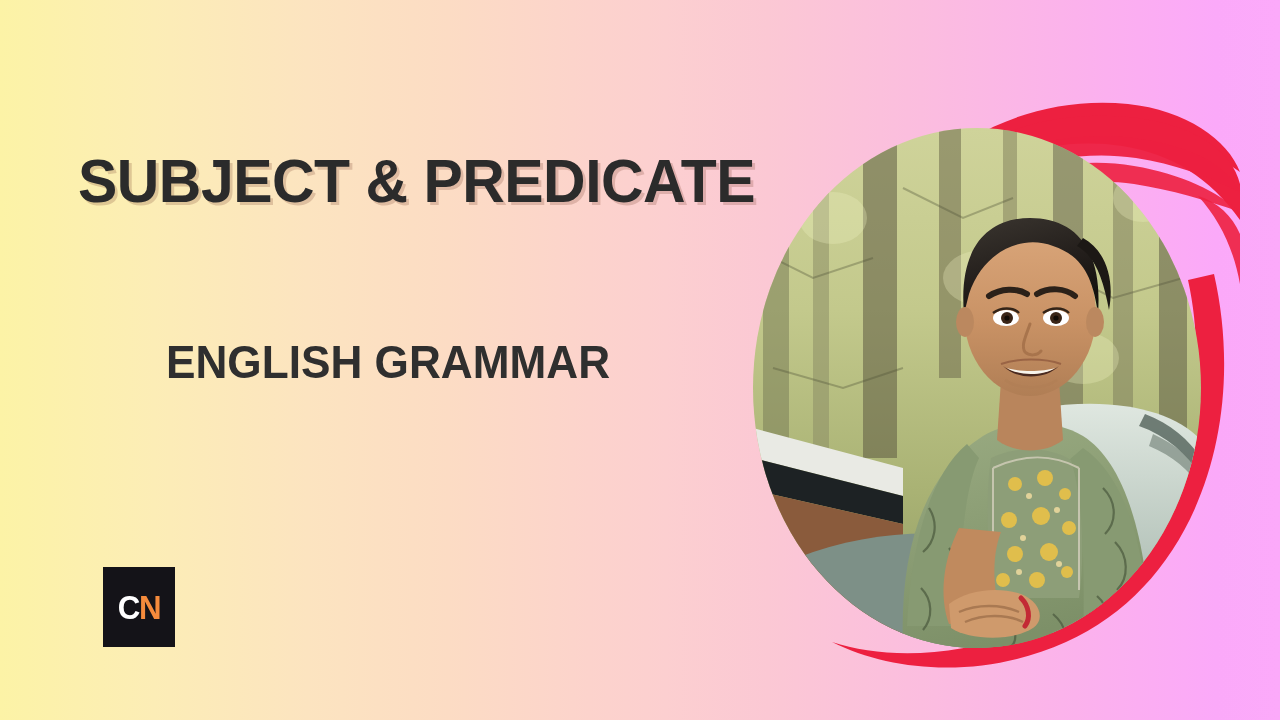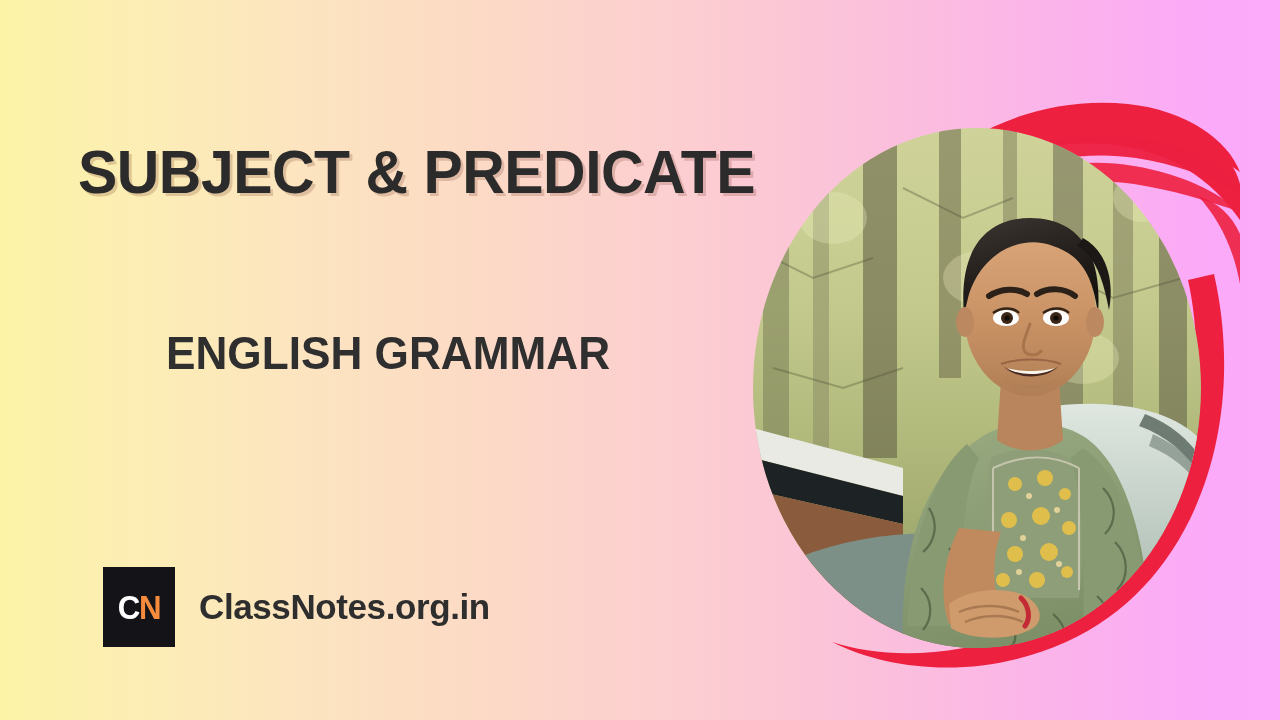--- a/index.html
+++ b/index.html
@@ -25,21 +25,21 @@
       #FBBDDF 72%,
       #FBB2EC 84%,
       #FBA9F9 95%,
       #FCAAFA 100%);
   }
 
   
   .text-block {
     position: absolute;
     left: 78px;
-    top: 139px;
+    top: 148px;
     width: 700px;
   }
   .main-title {
     margin: 0;
     font-size: 62px;
     line-height: 1.05;
     font-weight: 700;
     letter-spacing: -0.5px;
     color: #2B2B2B;
     font-family: "Liberation Sans", sans-serif;
@@ -138,21 +138,20 @@
 
   <div class="text-block">
     <h1 class="main-title">SUBJECT &amp; PREDICATE</h1>
     <h2 class="sub-title">ENGLISH GRAMMAR</h2>
   </div>
 
   <div class="brand">
     <div class="brand-badge">
       <span class="brand-badge-text"><span class="badge-c">C</span><span class="badge-n">N</span></span>
     </div>
-    <div class="brand-site">ClassNotes.org.in</div>
   </div>
 
   <div class="portrait-wrap">
 
     <svg class="ring-svg" viewBox="0 0 504 632" preserveAspectRatio="none">
       <defs>
         <clipPath id="ringClipBottom">
           <rect x="0" y="300" width="504" height="332"></rect>
         </clipPath>
       </defs>

